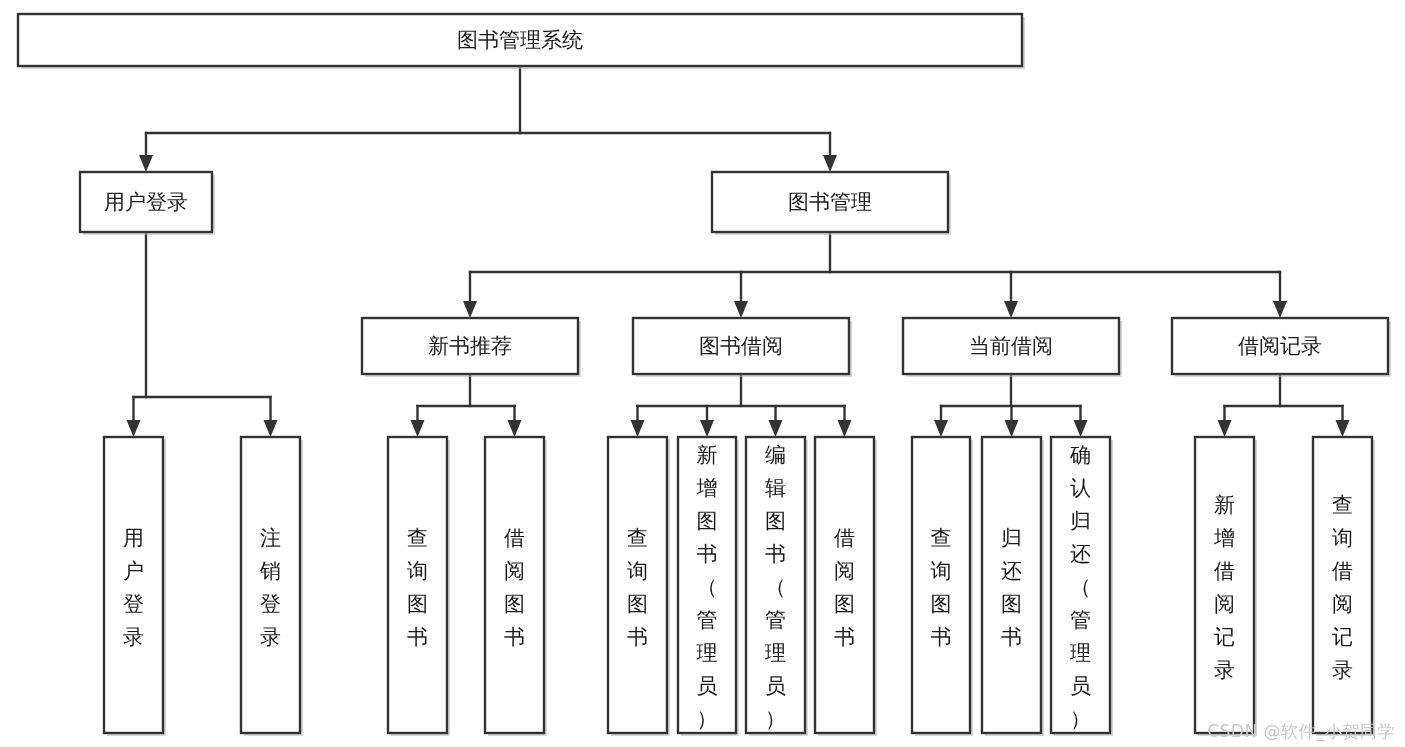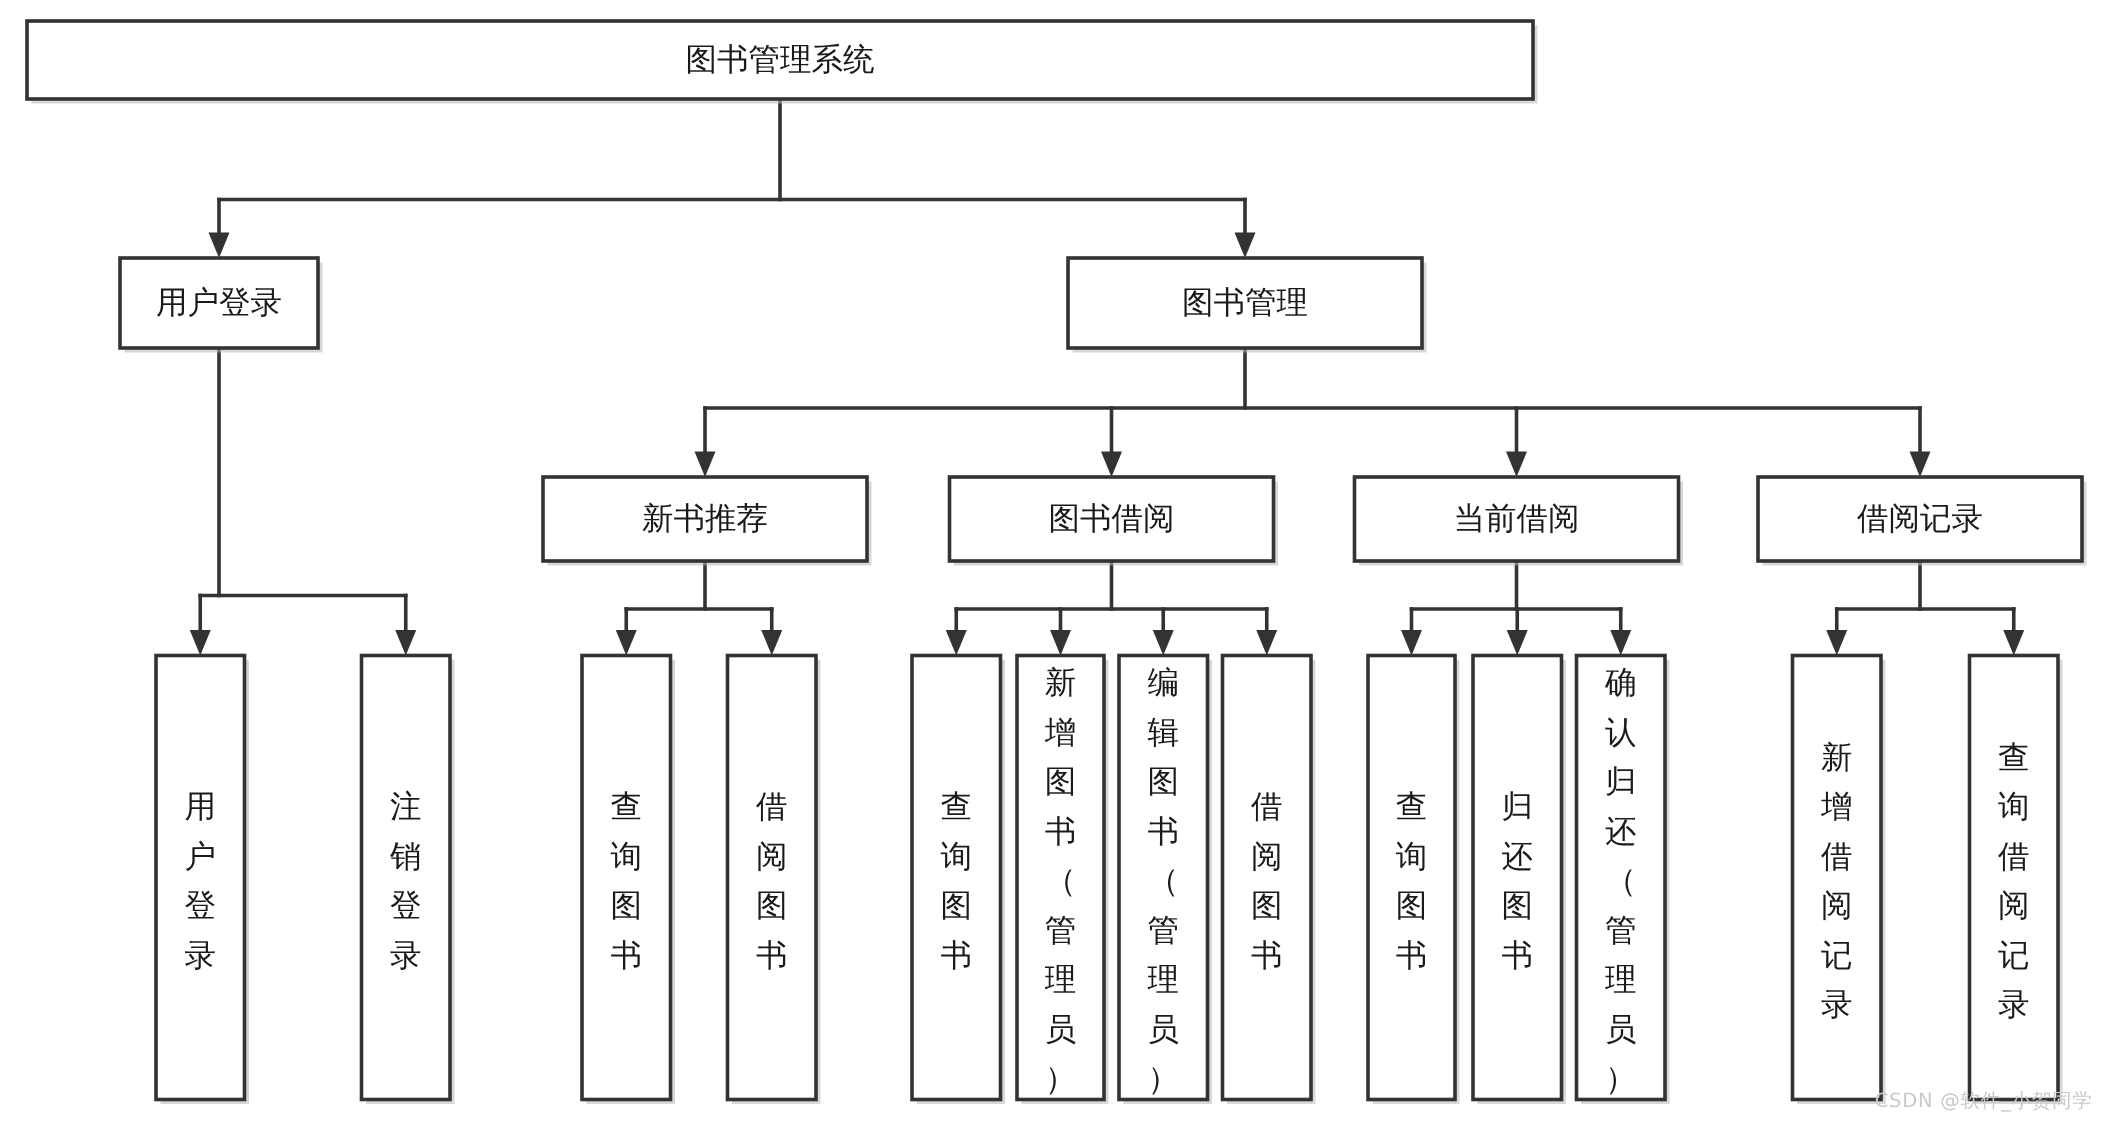--- a/index.html
+++ b/index.html
@@ -55,21 +55,21 @@
     fill: #1a1a1a;
     font-family: "DejaVu Sans", "Liberation Sans", sans-serif;
     font-size: 21px;
     text-anchor: middle;
   }
   .watermark {
     position: absolute;
     right: 10px;
     bottom: 4px;
     color: #c9c9c9;
-    font-size: 13px;
+    font-size: 17px;
     font-family: "DejaVu Sans", "Liberation Sans", sans-serif;
     white-space: nowrap;
     pointer-events: none;
     letter-spacing: 0.5px;
   }
 </style>
 </head>
 <body>
 
 <div id="diagram-root">

